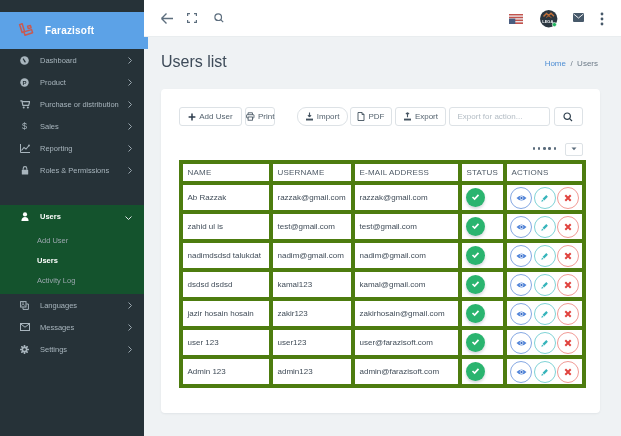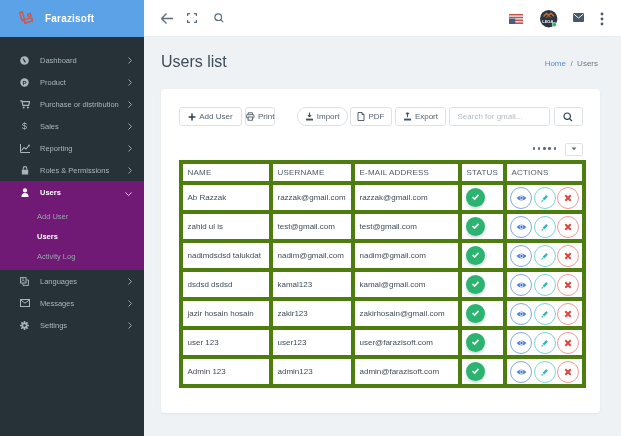--- a/index.html
+++ b/index.html
@@ -2,29 +2,29 @@
 <html><head>
 <meta charset="utf-8">
 <style>
 * { margin:0; padding:0; box-sizing:border-box; }
 html,body { width:621px; height:436px; overflow:hidden; }
 body { font-family:"Liberation Sans", sans-serif; background:#eff2f4; position:relative; }
 .abs { position:absolute; }
 
 
 #sidebar { left:0; top:0; width:144px; height:436px; background:#263238; }
-#logo { left:0; top:0; width:148px; height:37px; background:#5ca2e7; }
+#logo { left:0; top:12px; width:148px; height:37px; background:#5ca2e7; }
 #logo svg { position:absolute; left:17px; top:11px; }
 #logo span { position:absolute; left:45px; top:13px; font-size:10px; font-weight:bold; color:#fff; letter-spacing:.2px; }
 .mi { display:flex; align-items:center; height:22px; color:#a8b5bd; font-size:7.5px; position:relative; }
 .mi .ic { width:13px; margin-left:18px; display:flex; justify-content:center; align-items:center; }
 .mi .lb { margin-left:9px; }
 .mi .ch { position:absolute; right:12px; top:50%; margin-top:-3.5px; }
 #menu { position:absolute; top:49px; left:0; width:144px; }
-.blk { background:#701a75; }
+.blk { background:#14532d;margin-top:24px; }
 .mi.parent { color:#fff; font-weight:bold; }
 .smi { height:20px; line-height:20px; padding-left:37px; font-size:7.5px; color:#9aa6ad; }
 .smi.on { color:#fff; font-weight:bold; }
 
 
 #topbar { left:144px; top:0; width:477px; height:37px; background:#fff; border-bottom:1px solid #e9edef; }
 
 
 #title { left:161px; top:53px; font-size:16px; color:#3e4b59; }
 #crumb { top:58.5px; right:23px; font-size:8px; color:#6c7a87; }
@@ -286,21 +286,21 @@
       </svg>
     PDF
   </div>
   <div class="btn" style="left:234px;width:50.9px;">
     <svg width="9" height="9" viewBox="0 0 9 9">
         <path d="M4.5 5.2 L4.5 0.6 M4.5 0.6 L2.9 2.2 M4.5 0.6 L6.1 2.2" stroke="#43525f" stroke-width="1.1" fill="none"></path>
         <rect x="1" y="6.6" width="7" height="1.9" fill="#43525f"></rect>
       </svg>
     Export
   </div>
-  <div id="inp">Search for gmail...</div>
+  <div id="inp">Export for action...</div>
   <div class="btn" style="left:392.7px;width:29px;">
     <svg width="10" height="10" viewBox="0 0 10 10">
         <circle cx="4.2" cy="4.2" r="3.2" stroke="#30404e" stroke-width="1.2" fill="none"></circle>
         <path d="M6.6 6.6 L9 9" stroke="#30404e" stroke-width="1.2"></path>
       </svg>
   </div>
 
   <div id="dots5">
       <i></i>
       <i></i>

